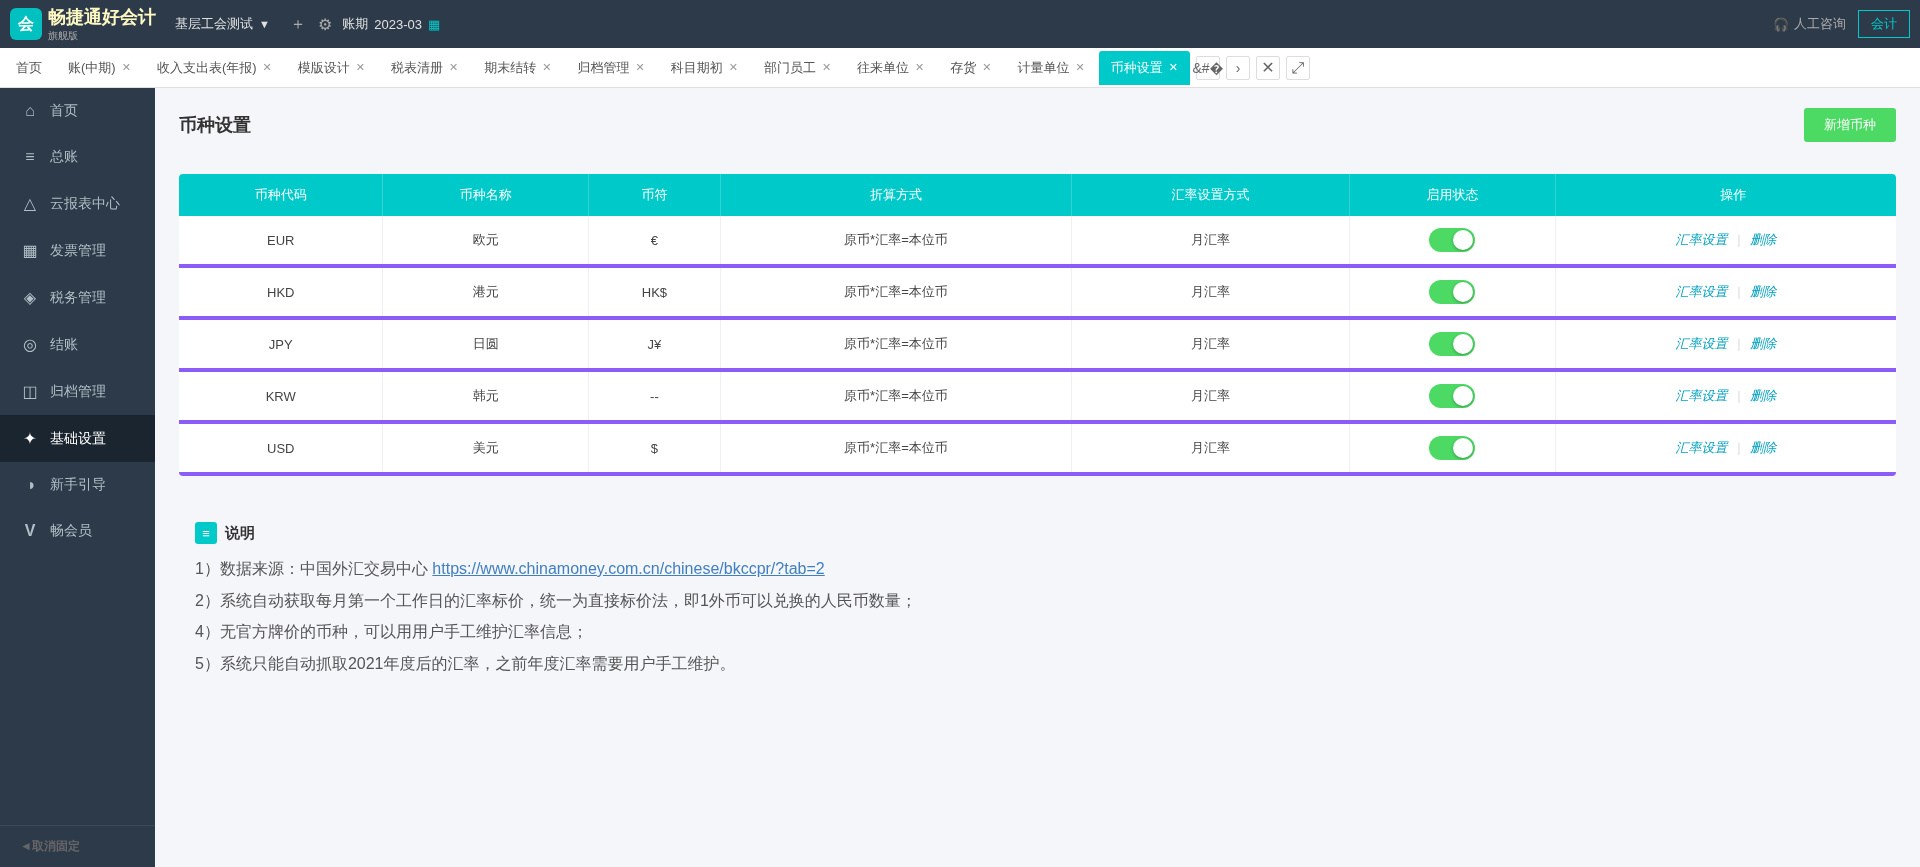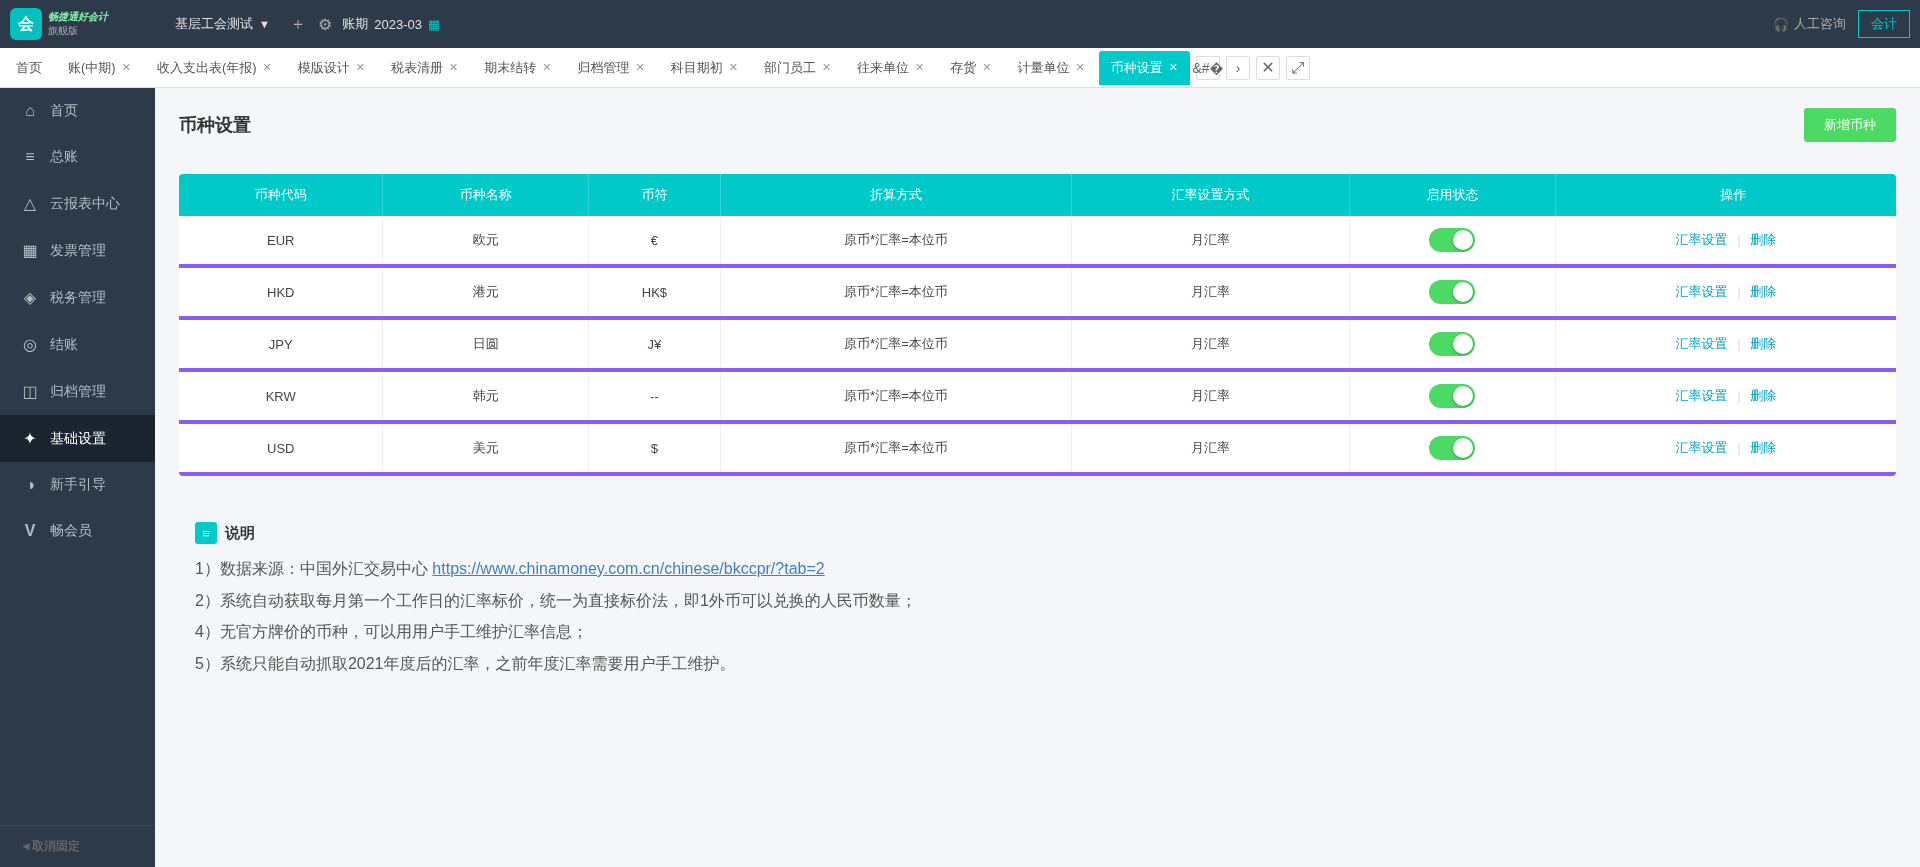--- a/index.html
+++ b/index.html
@@ -8,21 +8,21 @@
     
     .app-wrapper { display: flex; flex-direction: column; height: 867px; width: 1920px; }
 
     
     .top-bar {
       display: flex; align-items: center; height: 48px;
       background: #2d3a4a; padding: 0 10px; gap: 10px; flex-shrink: 0;
     }
     .logo-area { display: flex; align-items: center; gap: 6px; width: 155px; }
     .logo-icon { width: 32px; height: 32px; background: #00c0c0; border-radius: 6px; display: flex; align-items: center; justify-content: center; color: #fff; font-size: 16px; font-weight: bold; }
-    .logo-text { color: #86efac; font-size: 10px; font-weight: bold; font-style: italic; }
+    .logo-text { color: #fef9c3; font-size: 18px; font-weight: bold; }
     .logo-sub { color: #aaa; font-size: 10px; }
     .workspace-selector { display: flex; align-items: center; gap: 6px; color: #fff; font-size: 13px; cursor: pointer; }
     .workspace-selector span { color: #e0e0e0; }
     .workspace-arrow { color: #aaa; font-size: 11px; }
     .top-actions { display: flex; align-items: center; gap: 12px; margin-left: 10px; }
     .top-icon-btn { color: #aaa; font-size: 16px; cursor: pointer; background: none; border: none; }
     .period-info { color: #e0e0e0; font-size: 13px; display: flex; align-items: center; gap: 6px; }
     .period-calendar { color: #00c9c9; cursor: pointer; }
     .top-right { margin-left: auto; display: flex; align-items: center; gap: 12px; }
     .service-btn { color: #aaa; font-size: 13px; cursor: pointer; display: flex; align-items: center; gap: 4px; }
@@ -97,21 +97,21 @@
       width: 46px; height: 24px; border-radius: 12px; background: #4cd964;
       position: relative; cursor: pointer; transition: background 0.2s;
     }
     .toggle::after {
       content: ''; position: absolute; width: 20px; height: 20px;
       border-radius: 50%; background: #fff; top: 2px; right: 2px;
       box-shadow: 0 1px 3px rgba(0,0,0,0.3);
     }
 
     
-    .action-link { color: #00a0c0; cursor: pointer; font-size: 13px; text-decoration: none; }
+    .action-link { color: #00a0c0; cursor: pointer; font-size: 13px; text-decoration: none; font-style: italic; }
     .action-sep { color: #ddd; margin: 0 6px; }
 
     
     .note-section { margin-top: 30px; padding: 16px; }
     .note-title { display: flex; align-items: center; gap: 8px; font-size: 15px; font-weight: bold; color: #333; margin-bottom: 12px; }
     .note-icon { width: 22px; height: 22px; background: #00c9c9; border-radius: 3px; display: flex; align-items: center; justify-content: center; color: #fff; font-size: 13px; }
     .note-list { list-style: none; padding: 0; }
     .note-list li { margin-bottom: 6px; color: #555; font-size: 16px; line-height: 1.6; }
     .note-link { color: #4080c0; text-decoration: underline; cursor: pointer; }
   </style>

